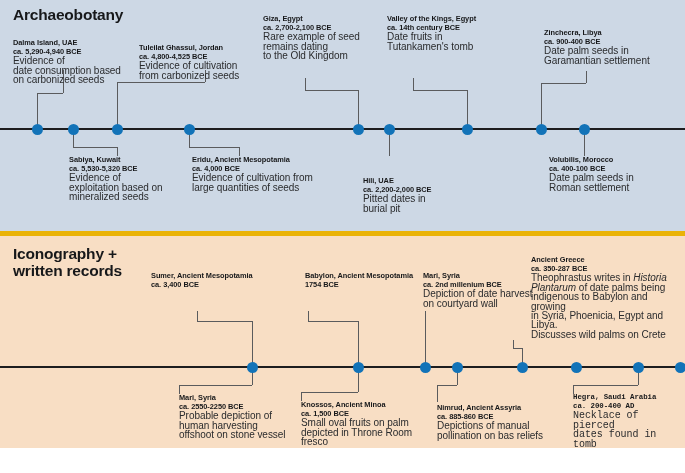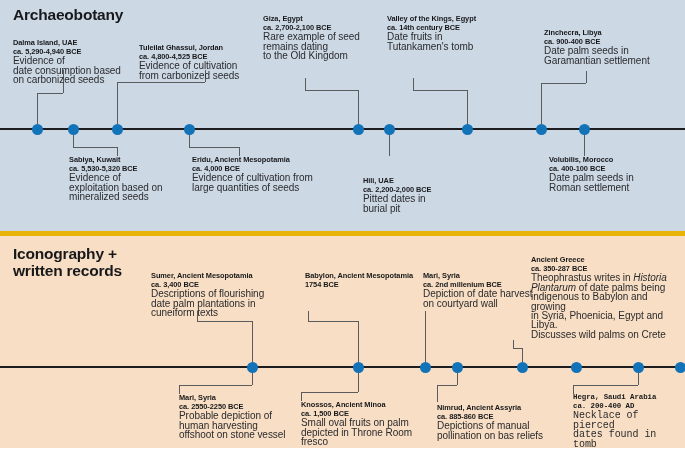--- a/index.html
+++ b/index.html
@@ -242,23 +242,20 @@
   <div class="dot dot-icon" style="left:425px;"></div>
   <div class="dot dot-icon" style="left:457px;"></div>
   <div class="dot dot-icon" style="left:522px;"></div>
   <div class="dot dot-icon" style="left:576px;"></div>
   <div class="dot dot-icon" style="left:638px;"></div>
   <div class="dot dot-icon" style="left:680px;"></div>
 
   <div class="lbl" style="left:151px;top:271px;">
     <div class="hd">Sumer, Ancient Mesopotamia</div>
     <div class="dt">ca. 3,400 BCE</div>
-    <div class="bd">Descriptions of flourishing
-date palm plantations in
-cuneiform texts</div>
   </div>
 
   <div class="lbl" style="left:179px;top:393px;">
     <div class="hd">Mari, Syria</div>
     <div class="dt">ca. 2550-2250 BCE</div>
     <div class="bd">Probable depiction of
 human harvesting
 offshoot on stone vessel</div>
   </div>
 

